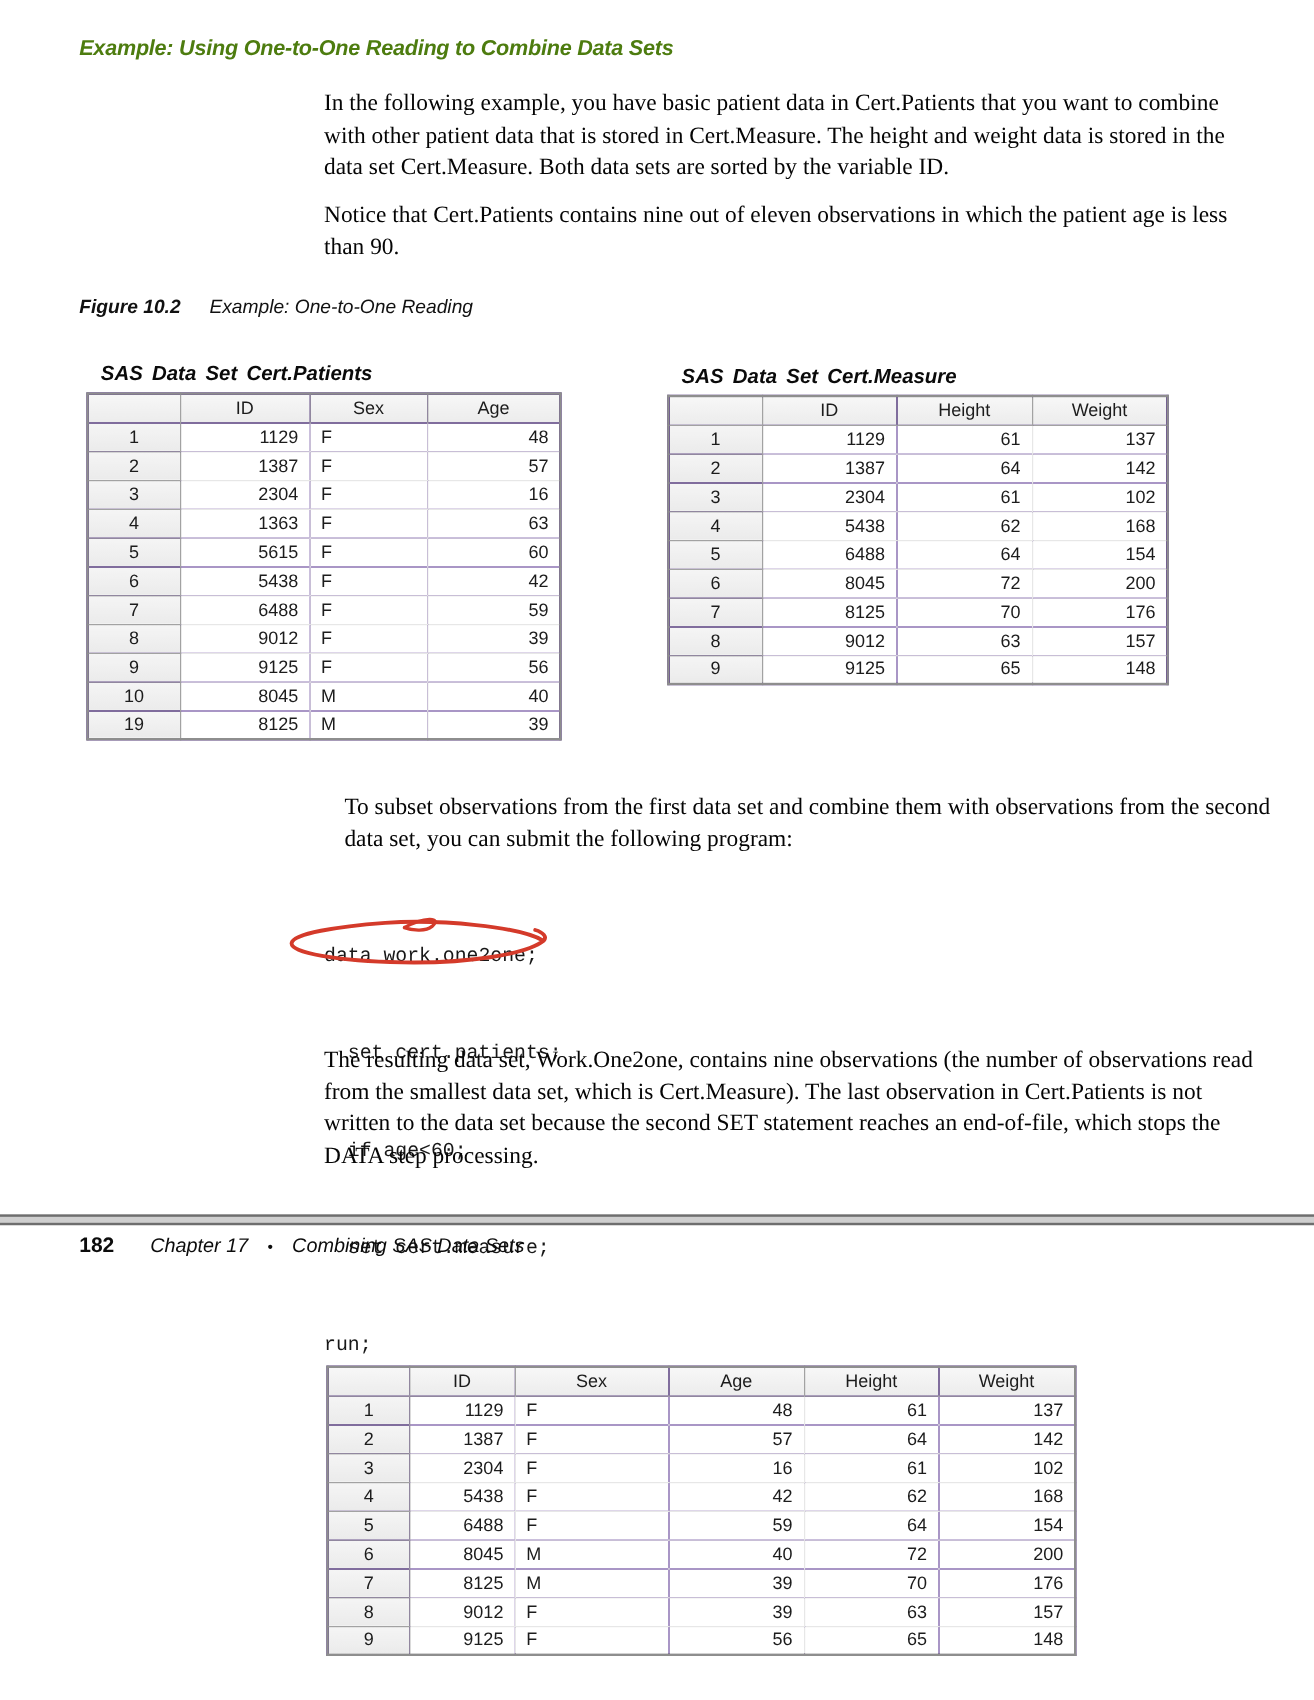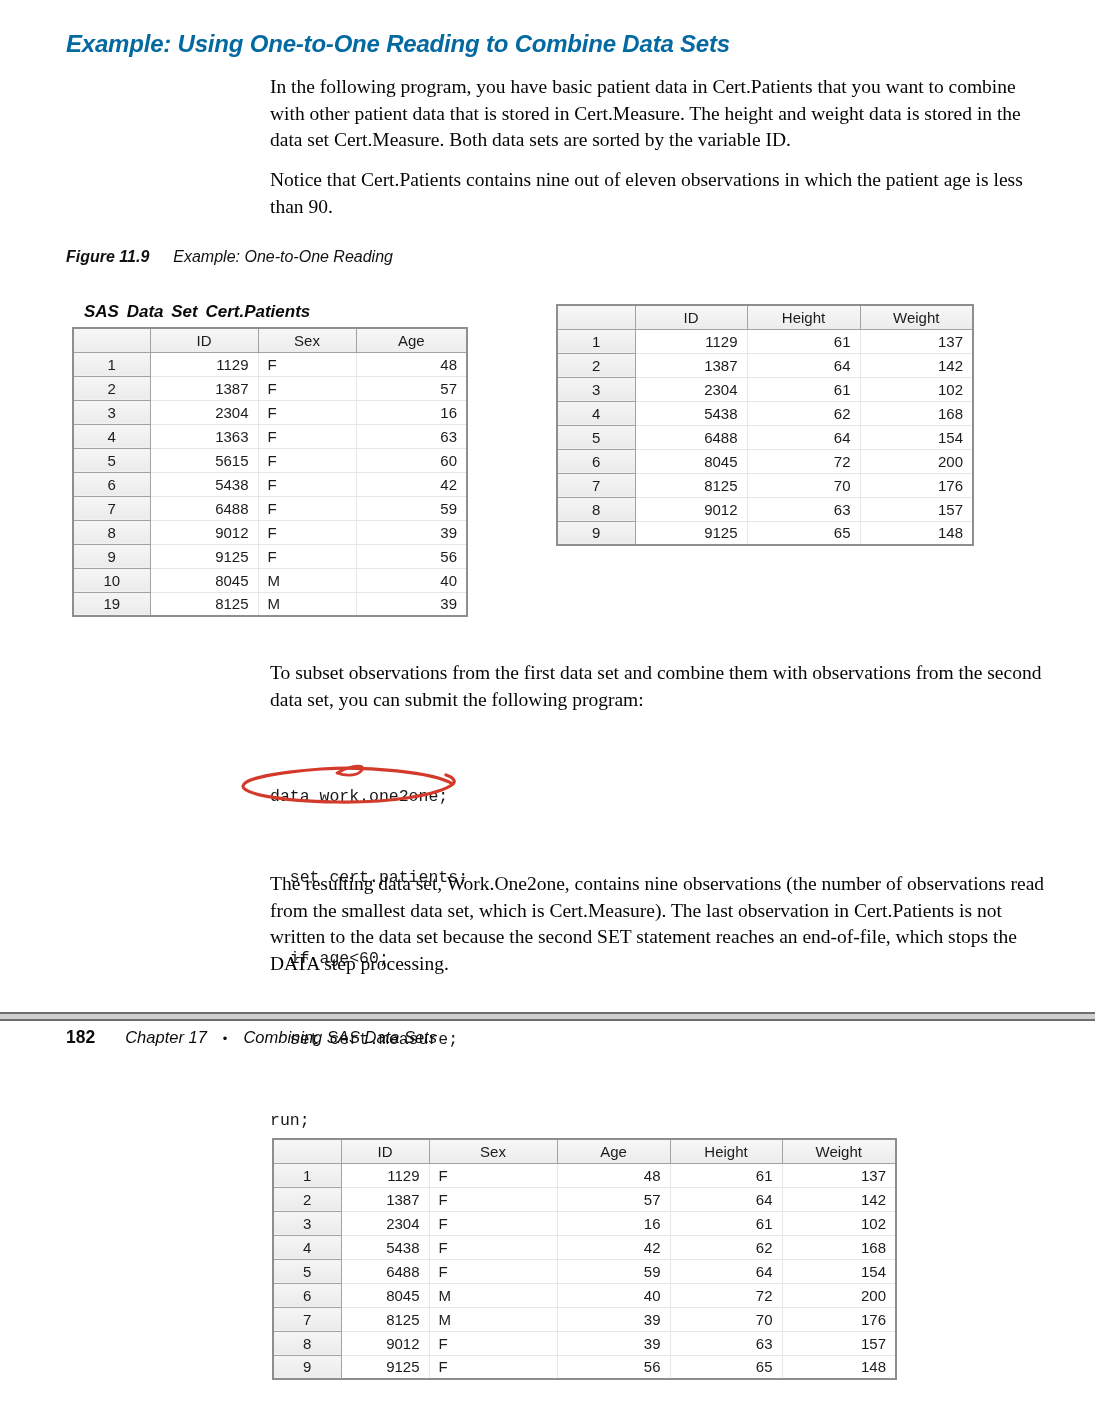--- a/index.html
+++ b/index.html
@@ -4,31 +4,31 @@
 <style>
   * { margin:0; padding:0; box-sizing:border-box; }
   html,body { background:#ffffff; }
   #page {
     position:relative; width:1095px; height:1417px; background:#ffffff;
     font-family:"Liberation Serif", serif; color:#000; overflow:hidden;
   }
   .heading {
     position:absolute; left:66px; top:30px;
     font-family:"Liberation Sans", sans-serif;
-    font-size:24px; font-weight:bold; font-style:italic; color:#0369a1;
+    font-size:18px; font-weight:bold; font-style:italic; color:#4d7c0f;
     letter-spacing:-0.2px; white-space:nowrap;
   }
   .para {
     position:absolute; left:270px; width:775px;
     font-family:"Liberation Serif", serif; font-size:19.5px; line-height:26.5px;
     color:#050505; text-align:left;
   }
   #para1 { top:74px; }
   #para2 { top:167px; }
-  #para3 { top:660px; }
+  #para3 { top:660px;margin-left:17px; }
   #para4 { top:871px; }
   .figcap {
     position:absolute; font-family:"Liberation Sans", sans-serif;
     font-size:16px; font-style:italic; color:#111; white-space:nowrap;
   }
   .figcap .figlbl { font-weight:bold; margin-right:24px; }
   #figcap2 { left:66px; top:248px; }
   #figcap3 { left:270px; top:1085px; }
 
   .tablebox { position:absolute; }
@@ -78,25 +78,25 @@
   .sep   { font-size:13px; margin:0 16px; }
   .booktitle { font-size:16.5px; font-style:italic; }
 </style>
 </head>
 <body>
 
 <div id="page">
 
   <div class="heading">Example: Using One-to-One Reading to Combine Data Sets</div>
 
-  <div class="para" id="para1">In the following program, you have basic patient data in Cert.Patients that you want to combine with other patient data that is stored in Cert.Measure. The height and weight data is stored in the data set Cert.Measure. Both data sets are sorted by the variable ID.</div>
+  <div class="para" id="para1">In the following example, you have basic patient data in Cert.Patients that you want to combine with other patient data that is stored in Cert.Measure. The height and weight data is stored in the data set Cert.Measure. Both data sets are sorted by the variable ID.</div>
   <div class="para" id="para2">Notice that Cert.Patients contains nine out of eleven observations in which the patient age is less than 90.</div>
 
   <div class="figcap" id="figcap2">
-    <span class="figlbl">Figure 11.9</span><span>Example: One-to-One Reading</span>
+    <span class="figlbl">Figure 10.2</span><span>Example: One-to-One Reading</span>
   </div>
 
   <div class="tablebox" id="patients-box">
     <div class="sas-table-title">SAS Data Set Cert.Patients</div>
     <table class="sas-table">
         <colgroup>
           <col style="width: 77px;">
           <col style="width: 108px;">
           <col style="width: 98px;">
           <col style="width: 111px;">
@@ -174,20 +174,21 @@
             <td class="rownum-cell" style="text-align: center;">19</td>
             <td class="data-cell" style="text-align: right;">8125</td>
             <td class="data-cell" style="text-align: left;">M</td>
             <td class="data-cell" style="text-align: right;">39</td>
           </tr>
         </tbody>
       </table>
   </div>
 
   <div class="tablebox" id="measure-box">
+    <div class="sas-table-title">SAS Data Set Cert.Measure</div>
     <table class="sas-table">
         <colgroup>
           <col style="width: 78px;">
           <col style="width: 112px;">
           <col style="width: 113px;">
           <col style="width: 113px;">
         </colgroup>
         <thead>
           <tr>
             <th class="hdr-cell"></th>

